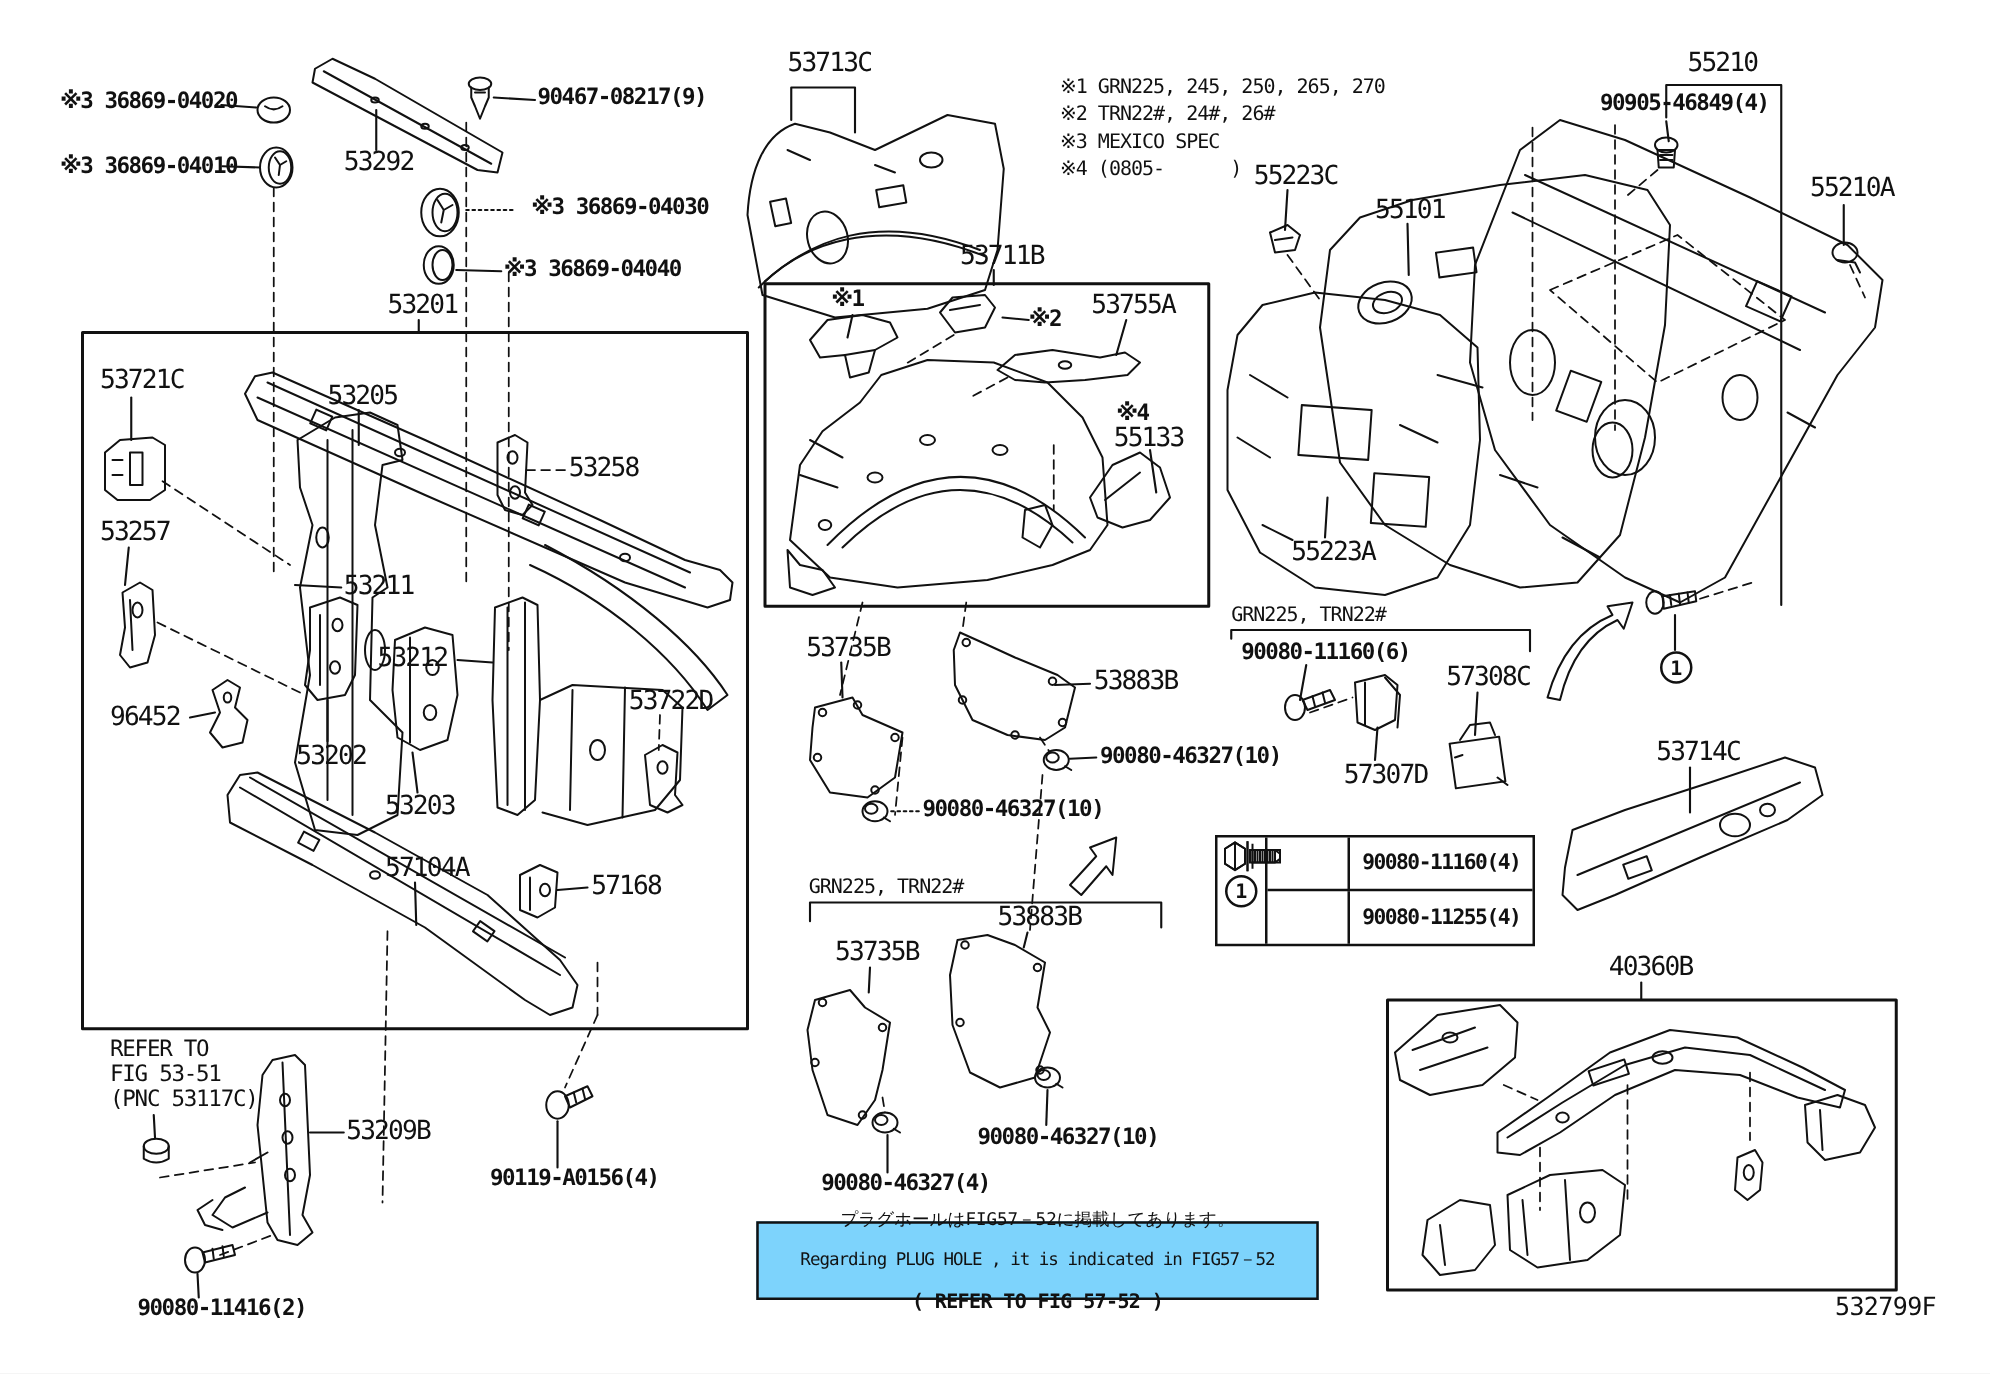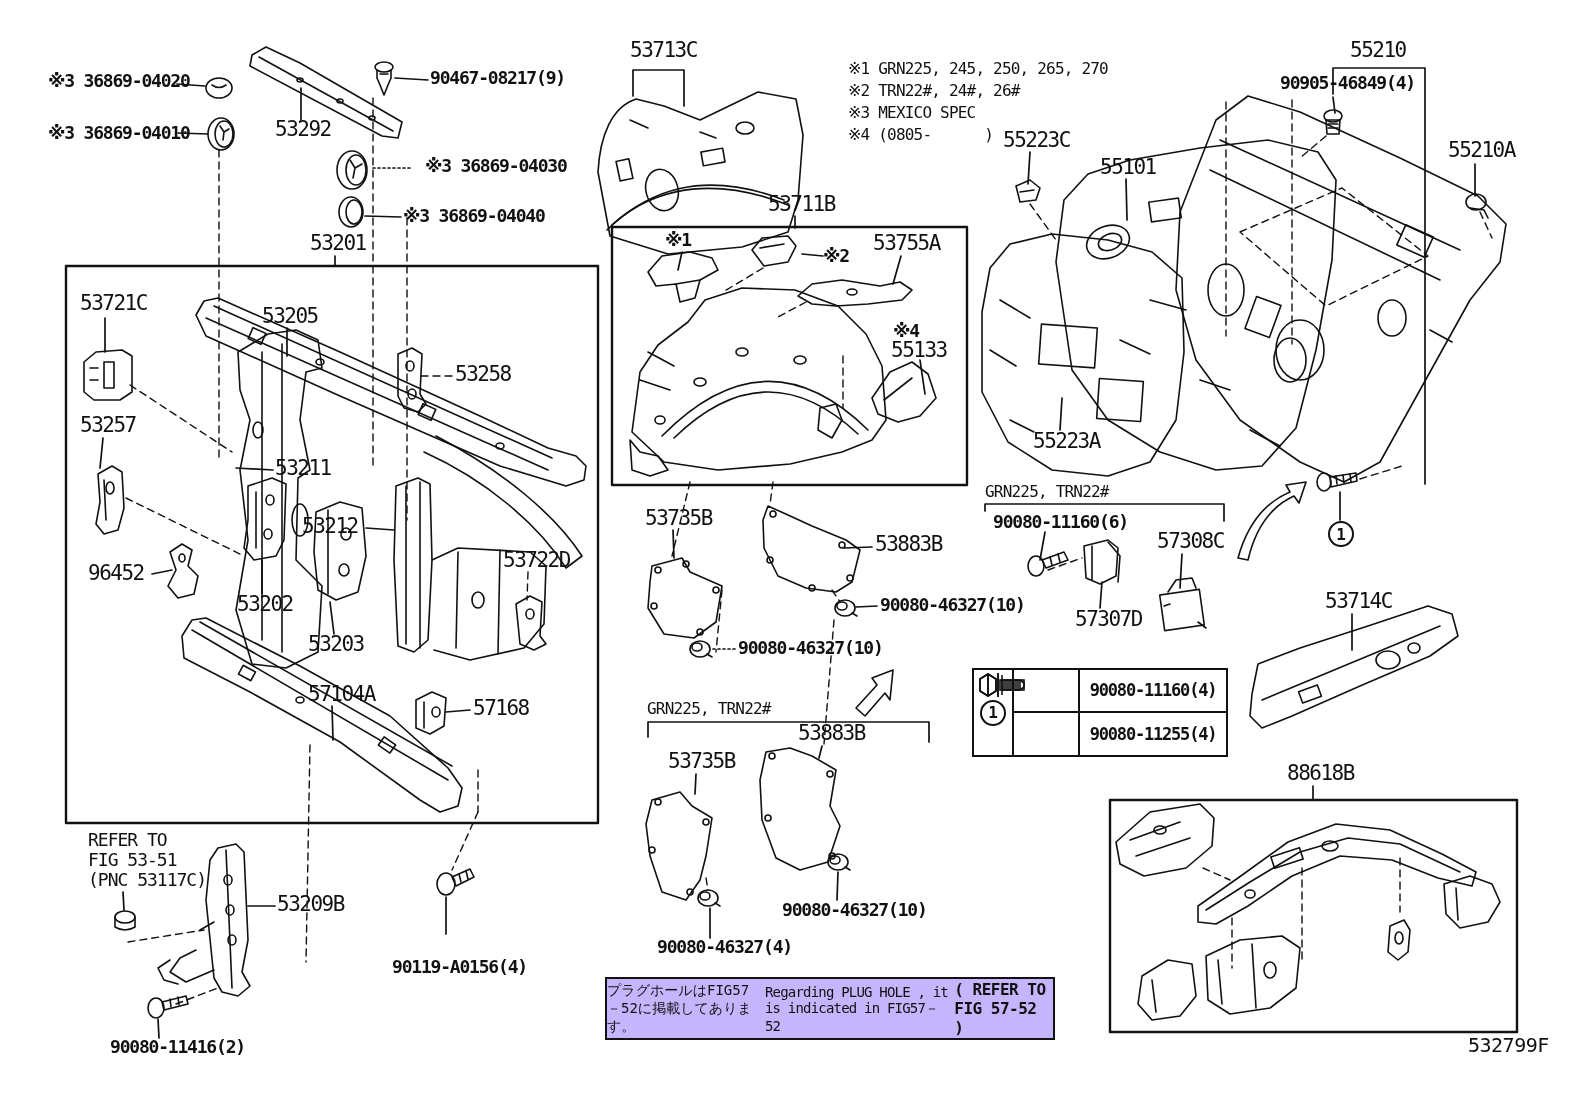--- a/index.html
+++ b/index.html
@@ -16,21 +16,21 @@
          display:flex;align-items:center;justify-content:center;
          font-size:16px;font-weight:bold;box-sizing:border-box;background:#fff}
   .ftable{position:absolute;left:972px;top:668px;width:256px;height:89px;border:2.5px solid #111;
          box-sizing:border-box;display:grid;grid-template-columns:40px 66px 1fr;grid-template-rows:1fr 1fr;background:#fff}
   .ftable .refcell{grid-row:1/3;border-right:2px solid #111;display:flex;align-items:center;justify-content:center}
   .ftable .refcell .circle-marker{position:static}
   .ftable .iconcell{border-right:2px solid #111;display:flex;align-items:center;justify-content:center}
   .ftable .numcell{display:flex;align-items:center;justify-content:center;font-size:17px;font-weight:bold;letter-spacing:-1.2px}
   .ftable .rowtop{border-bottom:2px solid #111}
   .note-box{position:absolute;left:605px;top:977px;width:450px;height:63px;border:2.5px solid #111;
-         box-sizing:border-box;display:flex;flex-direction:row;align-items:center;justify-content:center;gap:3px;background:#c4b5fd}
+         box-sizing:border-box;display:flex;flex-direction:column;align-items:center;justify-content:center;gap:14px;background:#7dd3fc}
   .note-jp{font-size:14px;letter-spacing:0}
   .note-en{font-size:14px;letter-spacing:-0.8px}
   .note-ref{font-size:16px;font-weight:bold;letter-spacing:-0.5px}
 </style>
 </head>
 <body>
 
 <div class="stage">
 
 <svg width="1592" height="1099" viewBox="0 0 1592 1099" stroke="#111" fill="none" stroke-width="1.6" stroke-linecap="round" stroke-linejoin="round">
@@ -486,23 +486,23 @@
 <div class="lbl b" style="left:1325px;top:591px">53714C</div>
 <div class="lbl n" style="left:647px;top:701px">GRN225, TRN22#</div>
 <div class="lbl b" style="left:798px;top:723px">53883B</div>
 <div class="lbl b" style="left:668px;top:751px">53735B</div>
 <div class="lbl s" style="left:782px;top:901px">90080-46327(10)</div>
 <div class="lbl s" style="left:657px;top:938px">90080-46327(4)</div>
 <div class="lbl rb" style="left:88px;top:831px">REFER TO</div>
 <div class="lbl rb" style="left:88px;top:851px">FIG 53-51</div>
 <div class="lbl rb" style="left:88px;top:871px">(PNC 53117C)</div>
 <div class="lbl b" style="left:277px;top:894px">53209B</div>
-<div class="lbl s" style="left:392px;top:958px">90119-A0156(4)</div>
+<div class="lbl s" style="left:392px;top:934px">90119-A0156(4)</div>
 <div class="lbl s" style="left:110px;top:1038px">90080-11416(2)</div>
-<div class="lbl b" style="left:1287px;top:763px">88618B</div>
+<div class="lbl b" style="left:1287px;top:763px">40360B</div>
 <div class="lbl f" style="left:1468px;top:1035px">532799F</div>
 
 <div class="circle-marker" style="left:1328px;top:521px">1</div>
 
 <div class="ftable">
   <div class="refcell">
     <div class="circle-marker">1</div>
   </div>
   <div class="iconcell rowtop">
     <svg width="56" height="30" viewBox="0 0 56 30" stroke="#111" fill="none" stroke-width="1.6">

